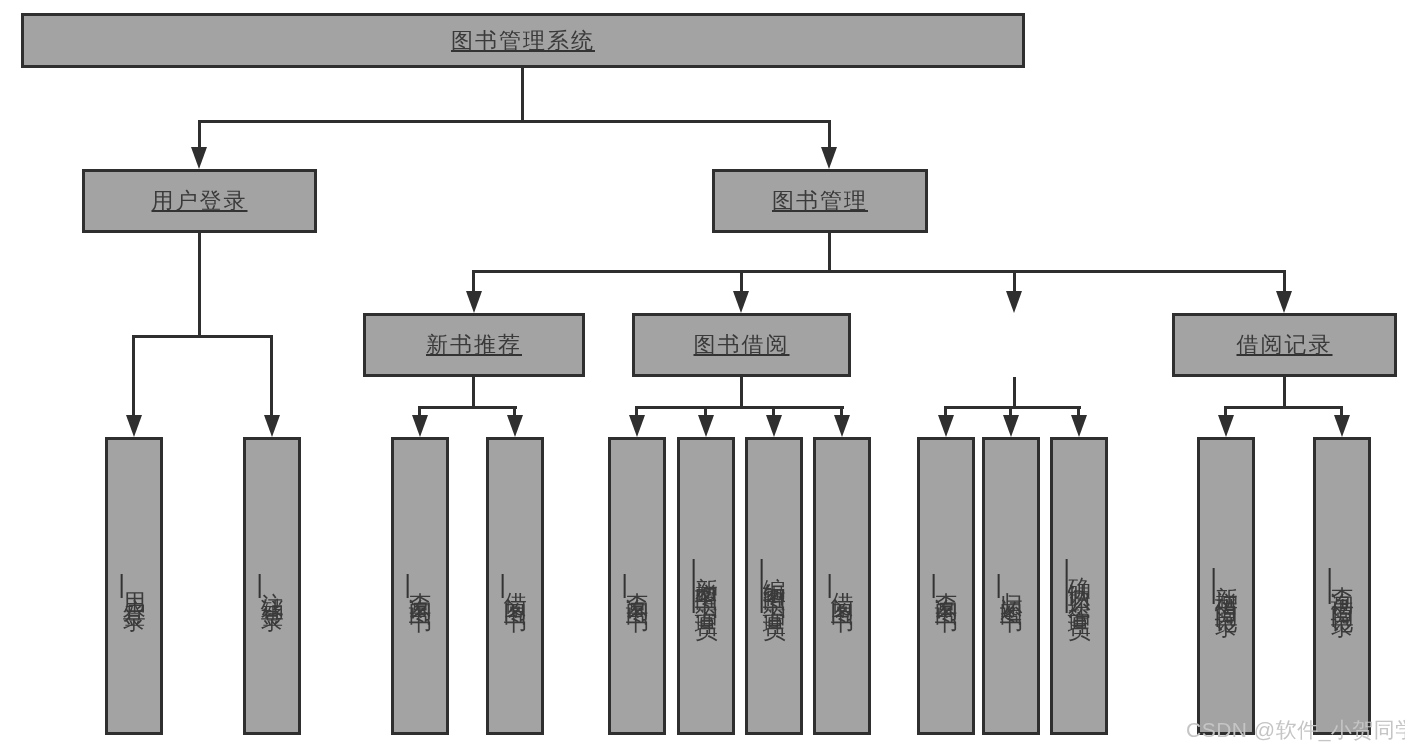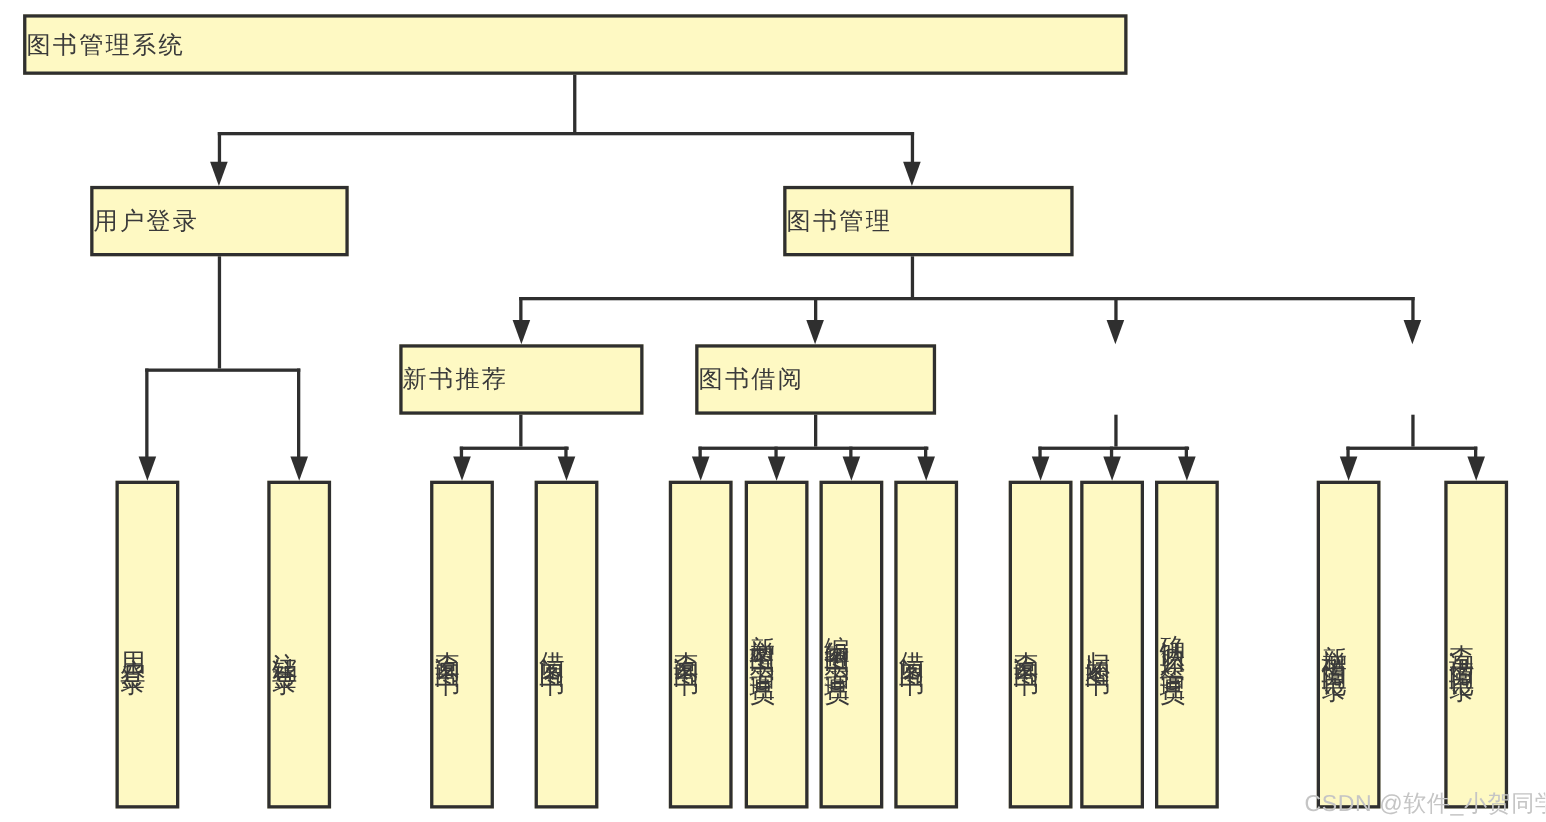--- a/index.html
+++ b/index.html
@@ -1,22 +1,22 @@
 <!DOCTYPE html>
 <html><head>
 <meta charset="utf-8">
 <style>
   html,body{margin:0;padding:0;background:#ffffff;}
   .stage{
     position:relative;width:1405px;height:747px;background:#ffffff;overflow:hidden;
     font-family:"Liberation Sans","DejaVu Sans",sans-serif;color:#333333;
   }
   .box{
-    position:absolute;box-sizing:border-box;background:#fef9c3;
-    border:3px solid #2f2f2f;display:flex;align-items:center;justify-content:flex-start;
+    position:absolute;box-sizing:border-box;background:#a3a3a3;
+    border:3px solid #2f2f2f;display:flex;align-items:center;justify-content:center;text-decoration:underline;
   }
   .box .lbl{font-size:22px;letter-spacing:2px;white-space:nowrap;color:#3a3a3a;}
   .leaf .lbl-v{
     writing-mode:vertical-rl;text-orientation:mixed;
     font-size:23px;letter-spacing:6px;line-height:1.1;color:#3a3a3a;white-space:nowrap;
   }
   .vline{position:absolute;width:3px;background:#2f2f2f;}
   .hline{position:absolute;height:3px;background:#2f2f2f;}
   .arrow{
     position:absolute;width:0;height:0;
@@ -33,29 +33,32 @@
 
 <div class="stage">
 
   <div class="box" style="left:21px;top:13px;width:1004px;height:55px;">
     <span class="lbl">图书管理系统</span>
   </div>
 
   <div class="box" style="left:82px;top:169px;width:235px;height:64px;">
     <span class="lbl">用户登录</span>
   </div>
-  <div class="box" style="left:712px;top:169px;width:264px;height:64px;">
+  <div class="box" style="left:712px;top:169px;width:216px;height:64px;">
     <span class="lbl">图书管理</span>
   </div>
 
   <div class="box" style="left:363px;top:313px;width:222px;height:64px;">
     <span class="lbl">新书推荐</span>
   </div>
   <div class="box" style="left:632px;top:313px;width:219px;height:64px;">
     <span class="lbl">图书借阅</span>
+  </div>
+  <div class="box" style="left:1172px;top:313px;width:225px;height:64px;">
+    <span class="lbl">借阅记录</span>
   </div>
 
   <div class="box leaf" style="left:105px;top:437px;width:58px;height:298px;">
     <span class="lbl-v">用户登录</span>
   </div>
   <div class="box leaf" style="left:243px;top:437px;width:58px;height:298px;">
     <span class="lbl-v">注销登录</span>
   </div>
   <div class="box leaf" style="left:391px;top:437px;width:58px;height:298px;">
     <span class="lbl-v">查询图书</span>

